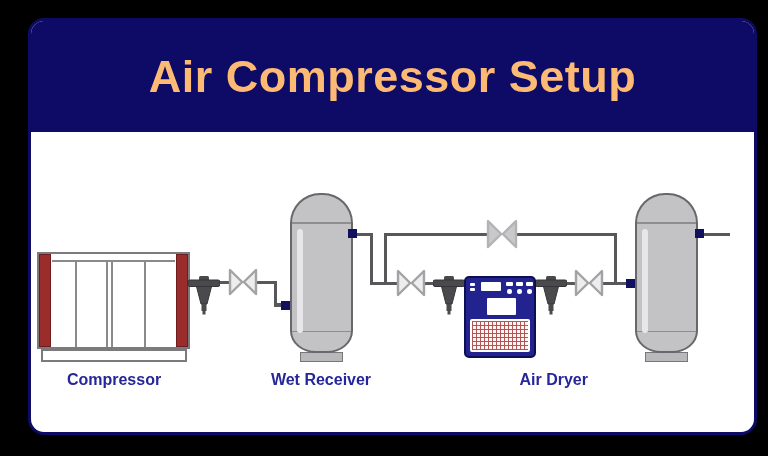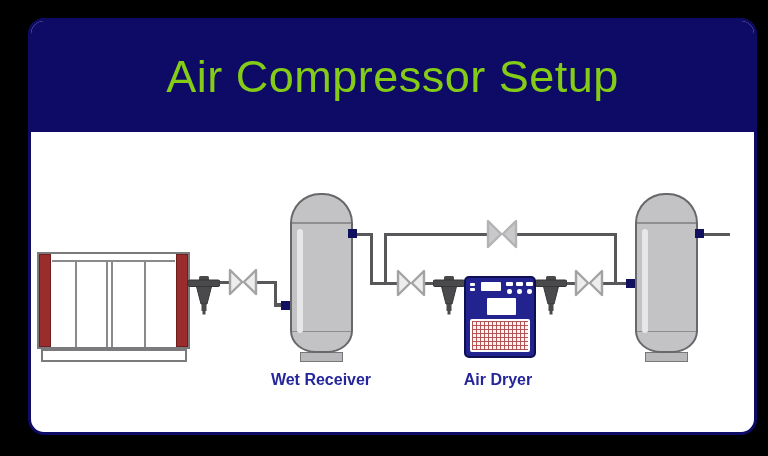--- a/index.html
+++ b/index.html
@@ -11,21 +11,21 @@
   .card{
     position:absolute;left:28px;top:18px;width:729px;height:417px;
     background:#ffffff;border:3px solid #0d0b66;border-radius:16px;
     box-sizing:border-box;overflow:hidden;
   }
   .header{
     position:absolute;left:0;top:0;width:100%;height:111px;background:#0d0b66;
     display:flex;align-items:center;justify-content:center;
   }
   .title{
-    color:#84cc16;font-size:45px;font-weight:normal;letter-spacing:0.5px;white-space:nowrap;
+    color:#fdba74;font-size:45px;font-weight:bold;letter-spacing:0.5px;white-space:nowrap;
   }
   
   .pipe{position:absolute;background:#58585a;z-index:3;}
   .conn{position:absolute;width:9px;height:9px;background:#10105f;z-index:6;}
   .tank{
     position:absolute;width:63px;height:160px;background:#c3c3c5;
     border:2px solid #68686b;border-radius:30px 30px 26px 26px / 30px 30px 22px 22px;
     box-sizing:border-box;z-index:4;
   }
   .tank .seam-top{position:absolute;left:0;right:0;top:27px;height:1.5px;background:#8e8e90;}
@@ -190,15 +190,16 @@
     <div class="dash" style="left:60px;top:4px;width:7px;height:3.5px;"></div>
     <div class="dot" style="left:41px;top:11px;"></div>
     <div class="dot" style="left:51px;top:11px;"></div>
     <div class="dot" style="left:61px;top:11px;"></div>
     <div class="display-lg"></div>
     <div class="grille">
         <div class="mesh"></div>
       </div>
   </div>
 
+  <div class="label" style="left:38px;width:152px;">Compressor</div>
   <div class="label" style="left:246px;width:150px;">Wet Receiver</div>
-  <div class="label" style="left:423px;width:150px;">Air Dryer</div>
+  <div class="label" style="left:438px;width:150px;text-align:right;">Air Dryer</div>
 </div>
 
 </body></html>

